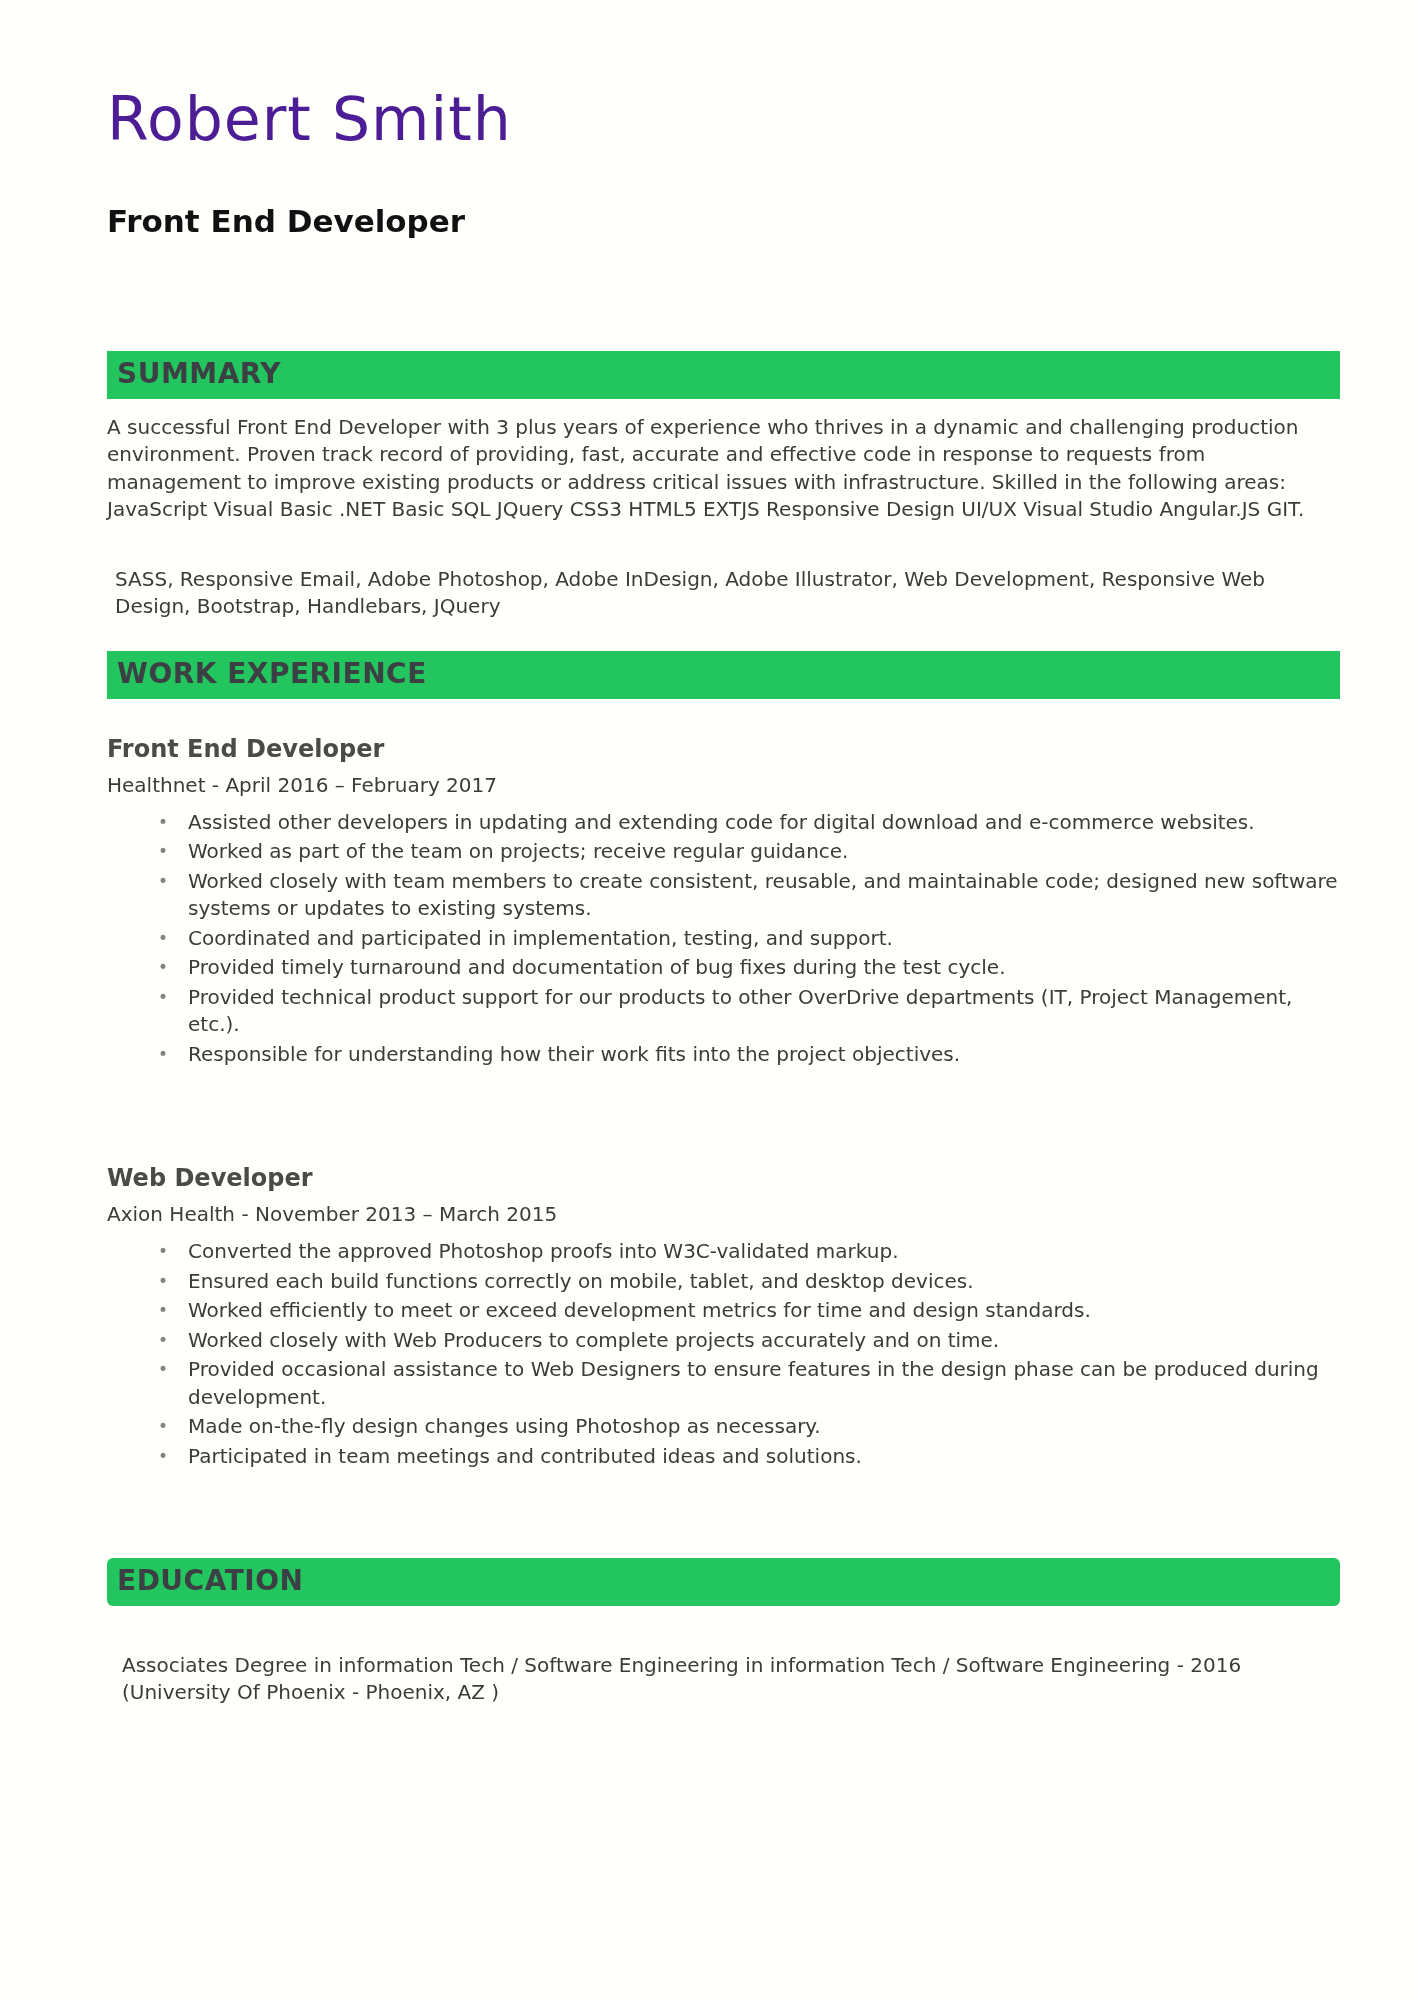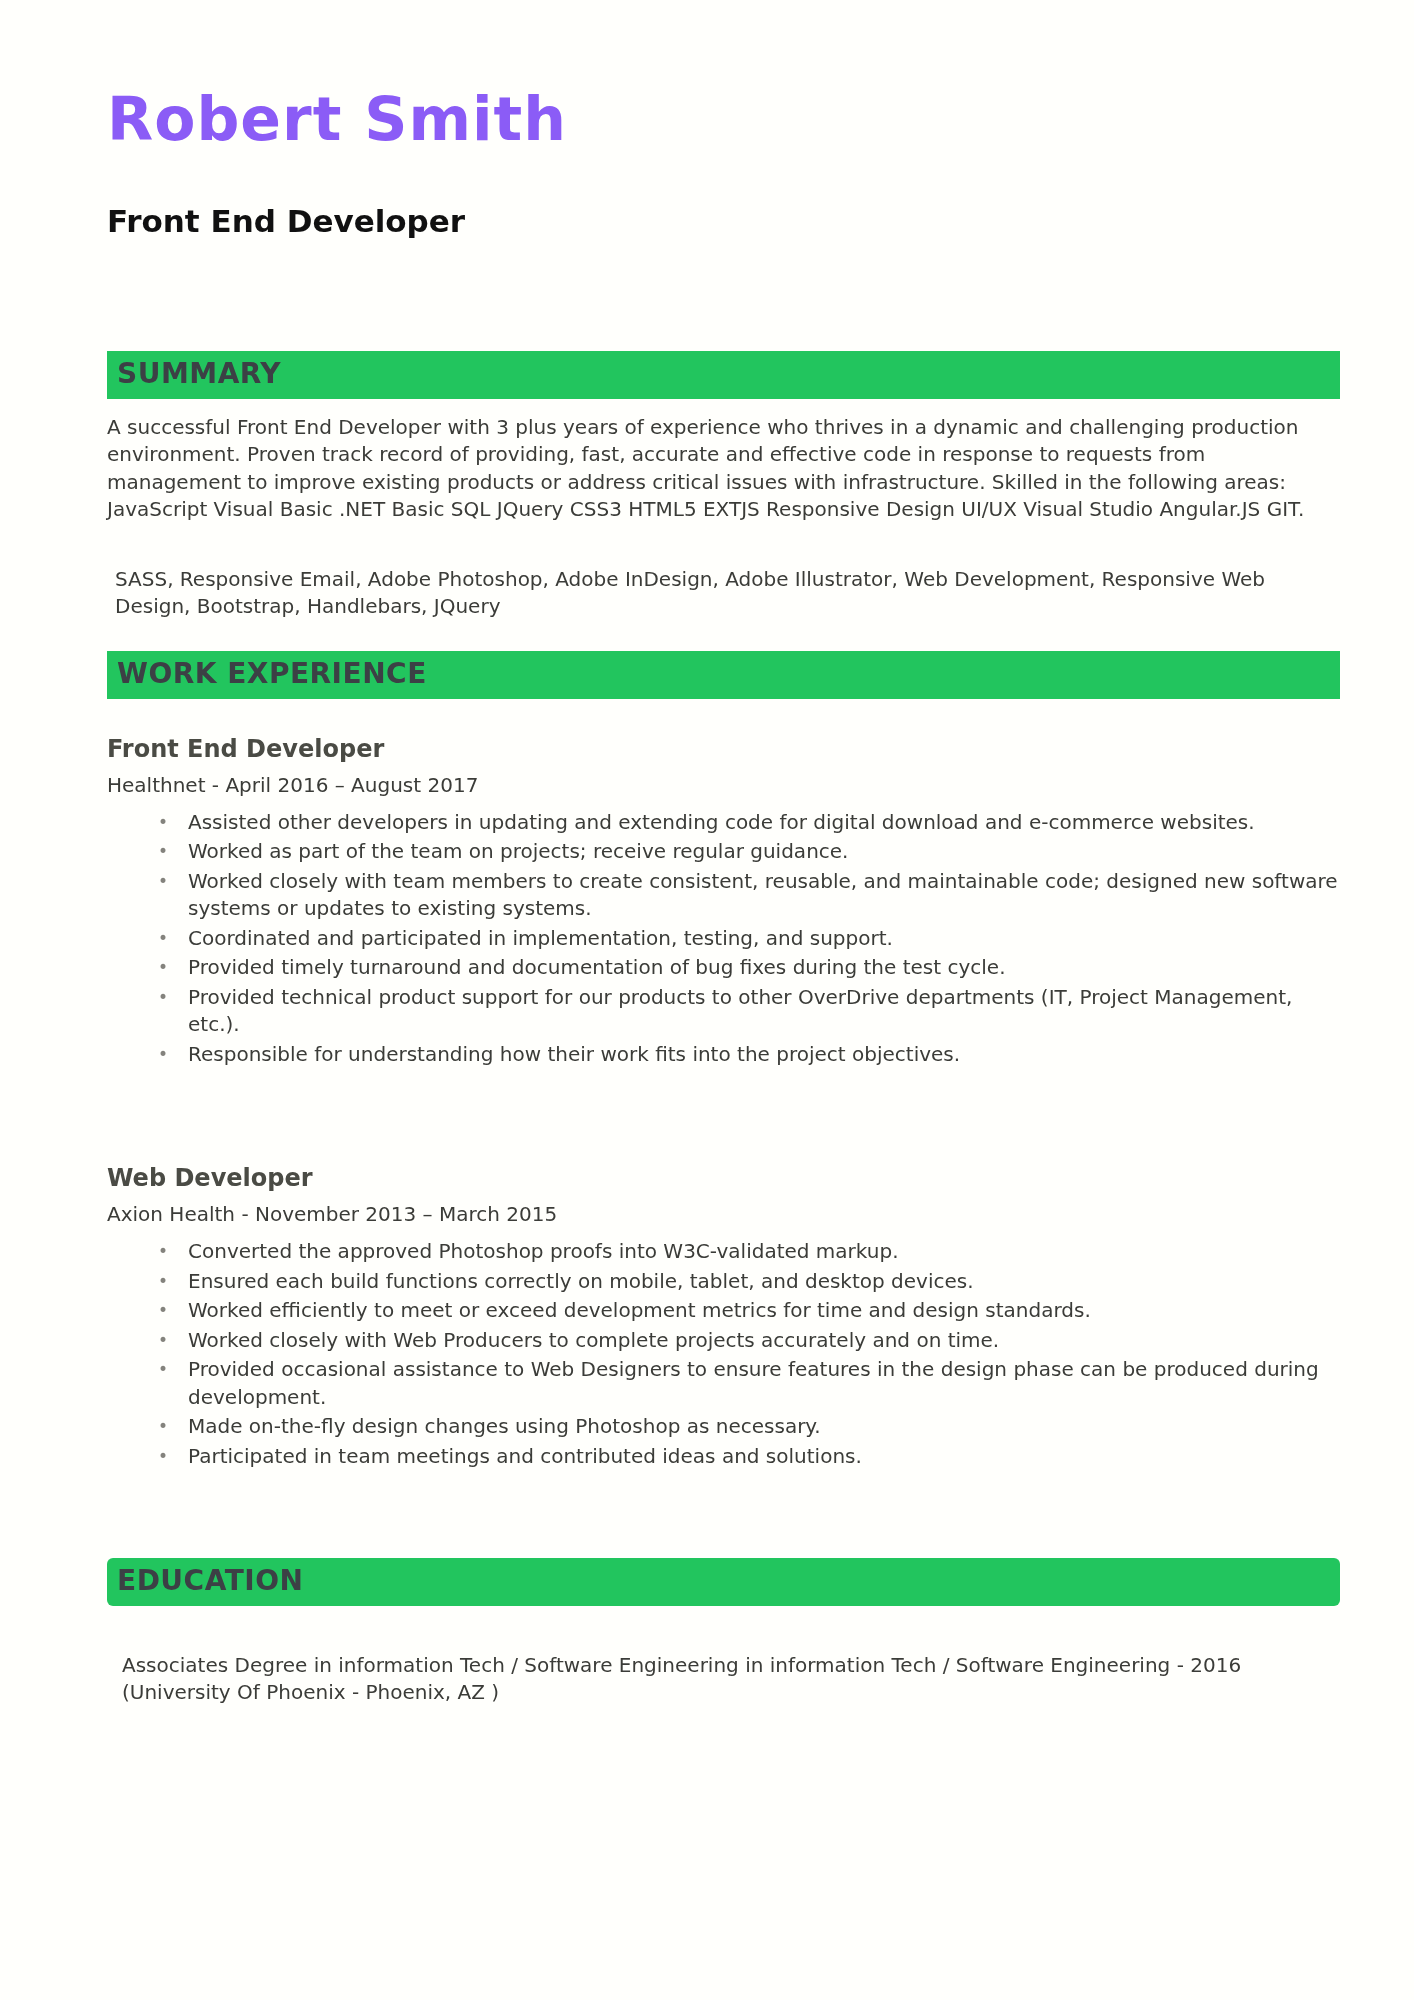--- a/index.html
+++ b/index.html
@@ -11,22 +11,22 @@
     color: #3b3c38;
     position: relative;
   }
   .page {
     width: 1414px;
     min-height: 2000px;
     padding: 88px 74px 40px 107px;
   }
   .name {
     font-size: 60px;
-    font-weight: bold;
-    color: #8b5cf6;
+    font-weight: normal;
+    color: #4c1d95;
     letter-spacing: 1px;
     line-height: 1.05;
   }
   .job-heading {
     margin-top: 52px;
     font-size: 31px;
     font-weight: bold;
     color: #111111;
   }
   .section-bar {
@@ -96,21 +96,21 @@
 
   <div class="section-bar summary-bar">SUMMARY</div>
   <p class="body-text">A successful Front End Developer with 3 plus years of experience who thrives in a dynamic and challenging production environment. Proven track record of providing, fast, accurate and effective code in response to requests from management to improve existing products or address critical issues with infrastructure. Skilled in the following areas: JavaScript Visual Basic .NET Basic SQL JQuery CSS3 HTML5 EXTJS Responsive Design UI/UX Visual Studio Angular.JS GIT.</p>
 
   <p class="body-text skills-text">SASS, Responsive Email, Adobe Photoshop, Adobe InDesign, Adobe Illustrator, Web Development, Responsive Web Design, Bootstrap, Handlebars, JQuery</p>
 
   <div class="section-bar work-bar">WORK EXPERIENCE</div>
 
   <div class="job">
     <div class="job-title">Front End Developer</div>
-    <div class="job-meta">Healthnet - April 2016 – August 2017</div>
+    <div class="job-meta">Healthnet - April 2016 – February 2017</div>
     <ul class="bullets">
         <li>Assisted other developers in updating and extending code for digital download and e-commerce websites.</li>
         <li>Worked as part of the team on projects; receive regular guidance.</li>
         <li>Worked closely with team members to create consistent, reusable, and maintainable code; designed new software systems or updates to existing systems.</li>
         <li>Coordinated and participated in implementation, testing, and support.</li>
         <li>Provided timely turnaround and documentation of bug fixes during the test cycle.</li>
         <li>Provided technical product support for our products to other OverDrive departments (IT, Project Management, etc.).</li>
         <li>Responsible for understanding how their work fits into the project objectives.</li>
       </ul>
   </div>

